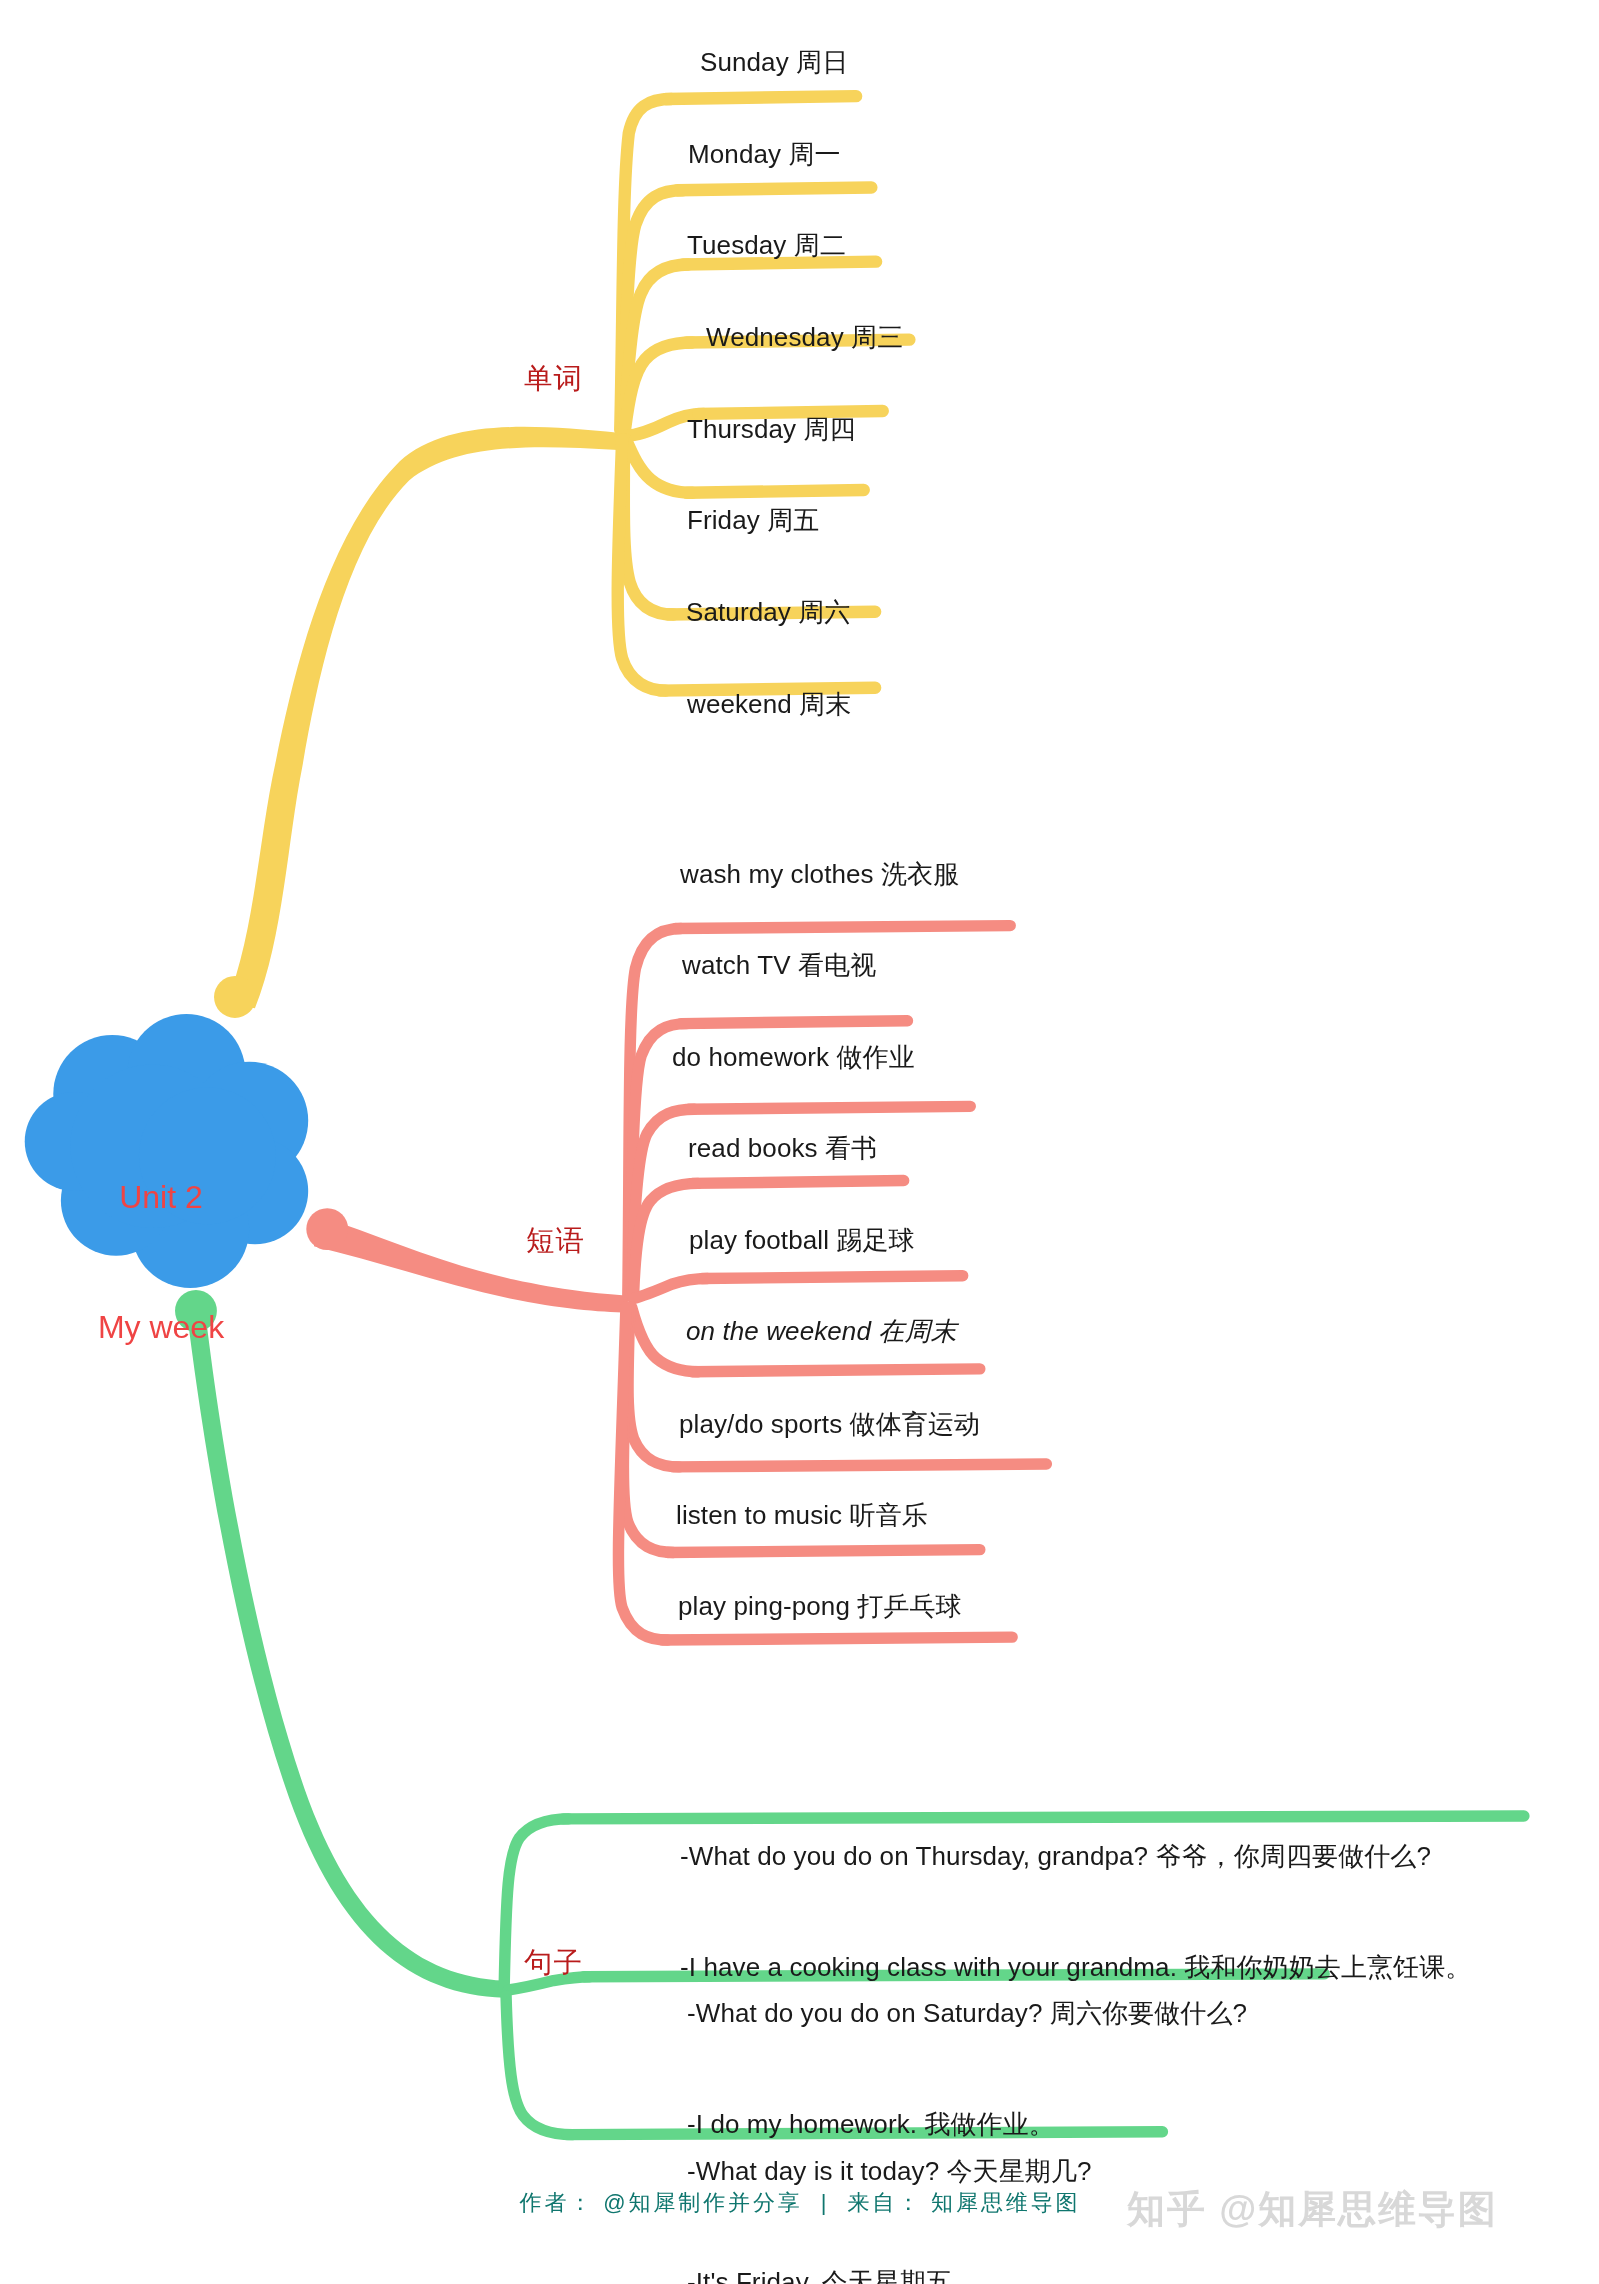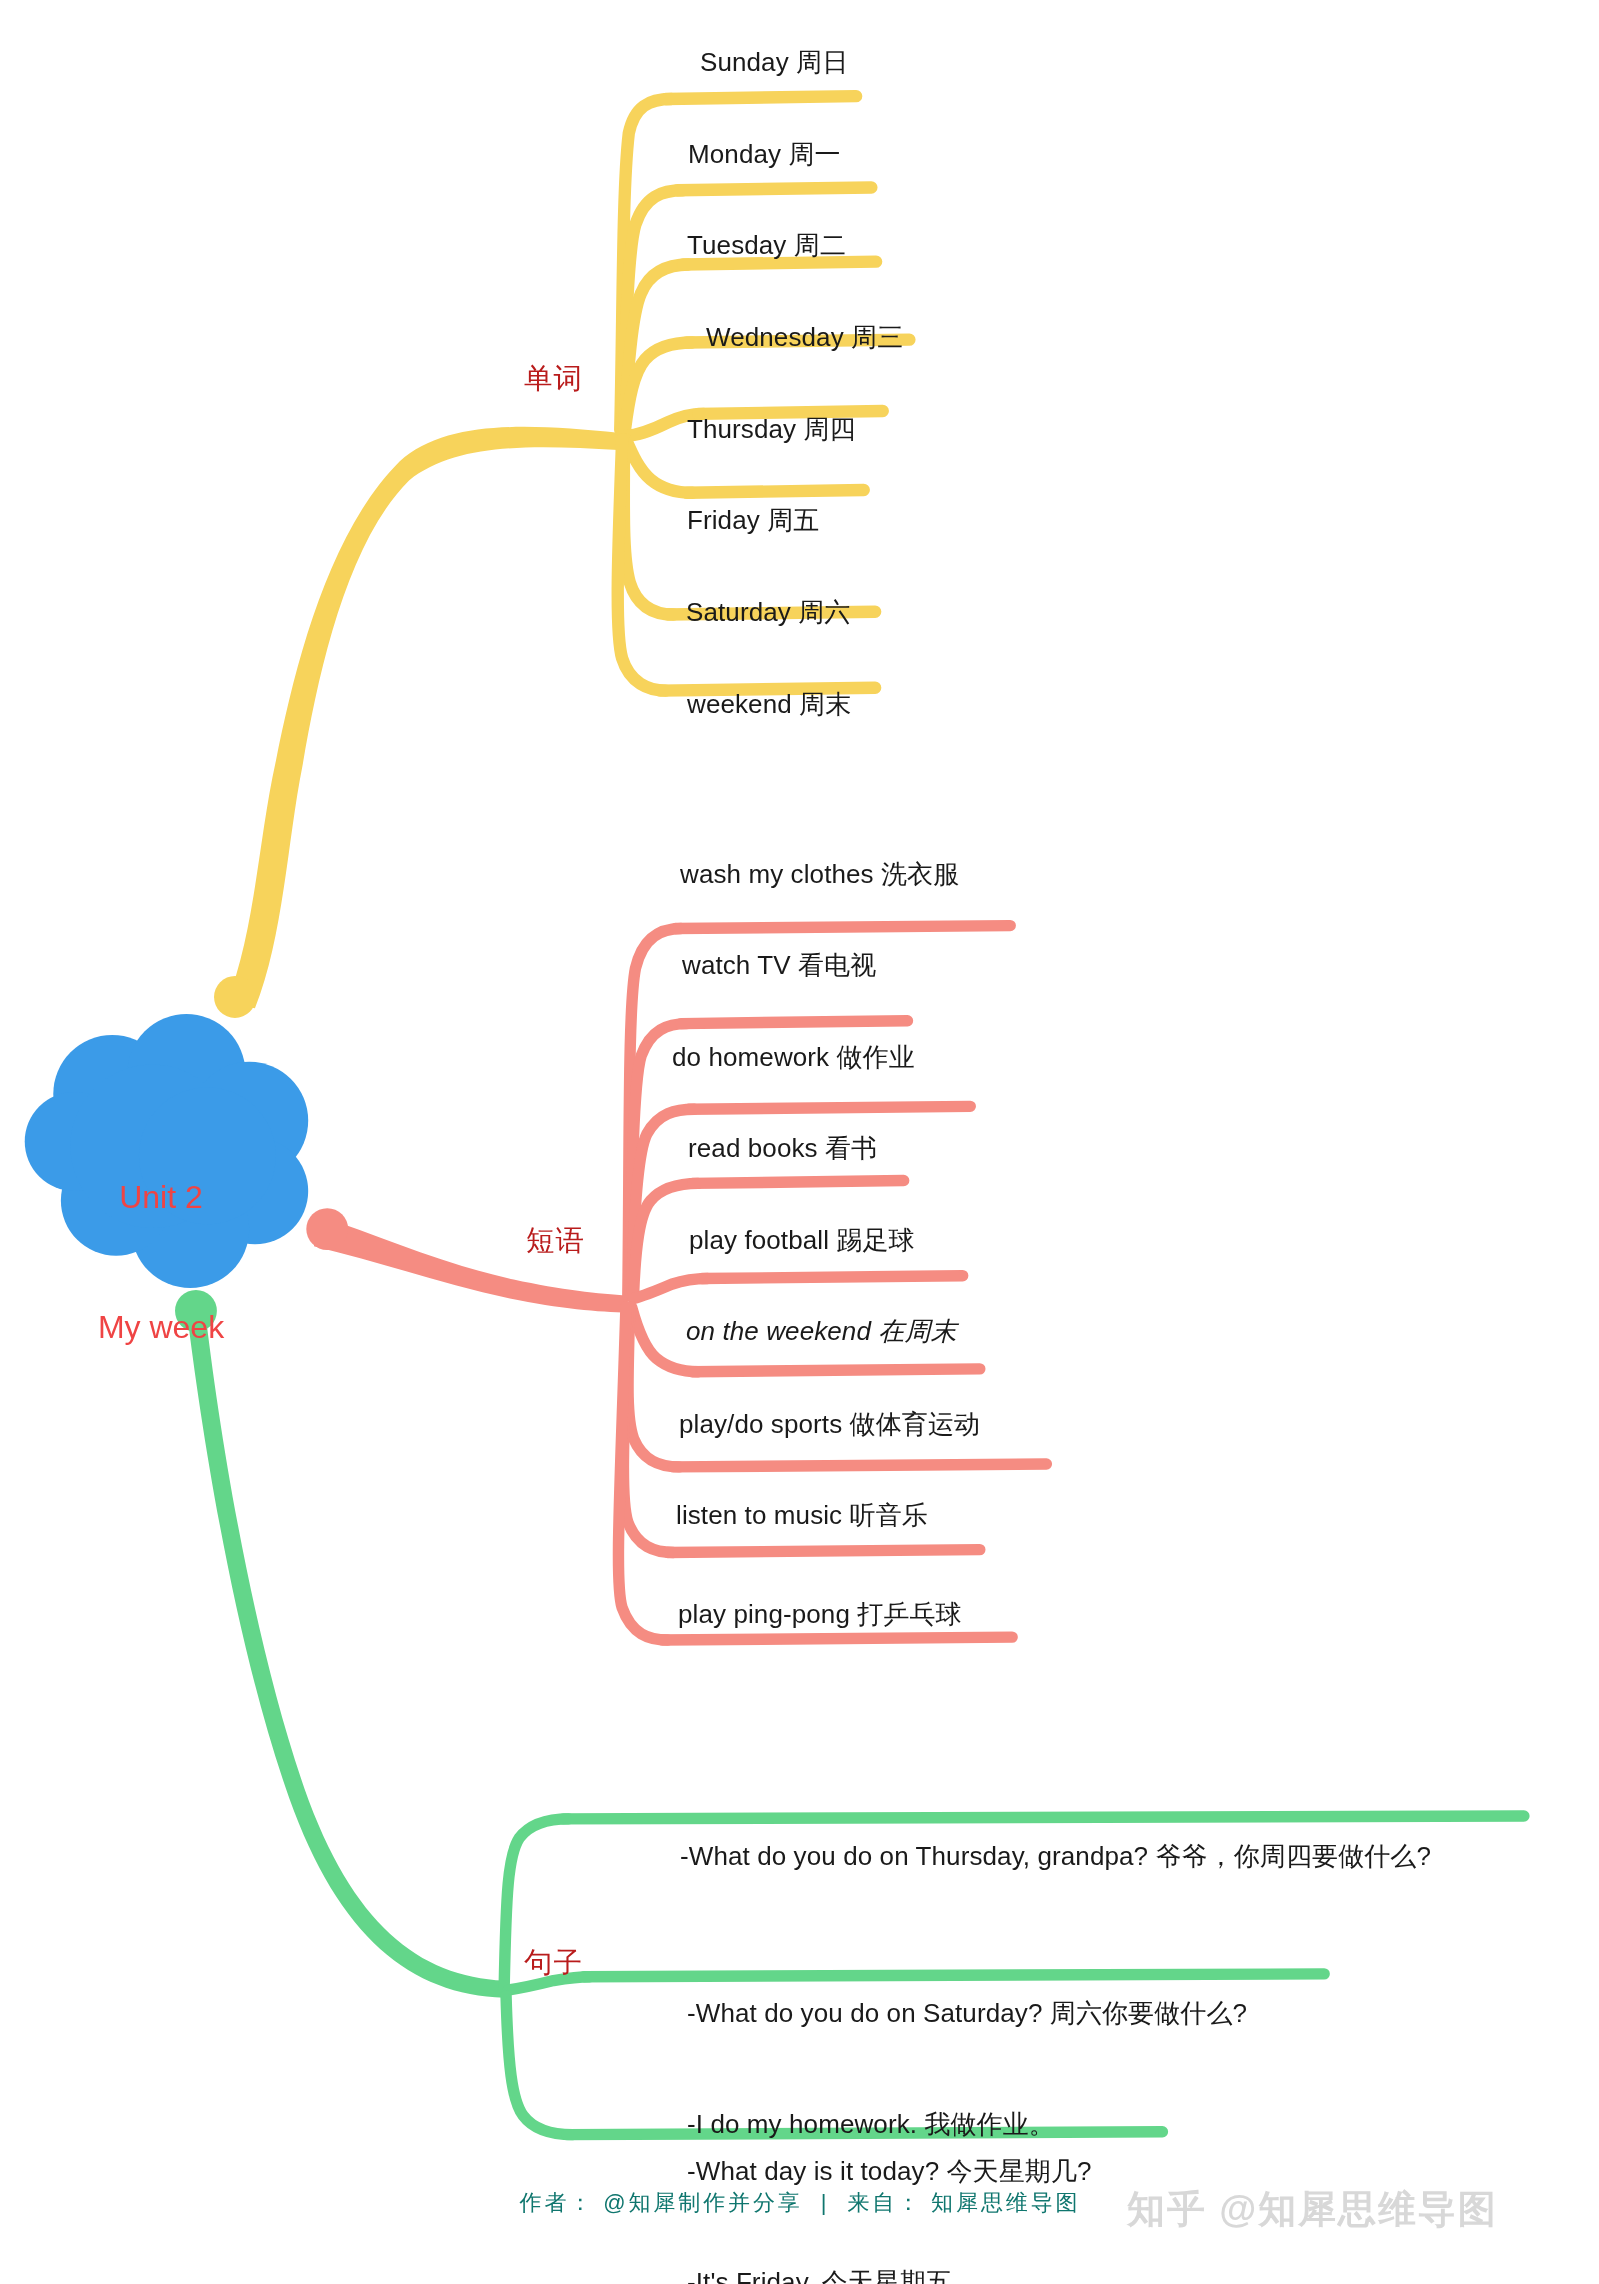--- a/index.html
+++ b/index.html
@@ -182,24 +182,25 @@
   <div class="node-label" style="left:687px; top:686px;">weekend 周末</div>
 
   <div class="node-label" style="left:680px; top:856px;">wash my clothes 洗衣服</div>
   <div class="node-label" style="left:682px; top:947px;">watch TV 看电视</div>
   <div class="node-label" style="left:672px; top:1039px;text-align:center;">do homework 做作业</div>
   <div class="node-label" style="left:688px; top:1130px;">read books 看书</div>
   <div class="node-label" style="left:689px; top:1222px;">play football 踢足球</div>
   <div class="node-label" style="left:686px; top:1313px;font-style:italic;">on the weekend 在周末</div>
   <div class="node-label" style="left:679px; top:1406px;">play/do sports 做体育运动</div>
   <div class="node-label" style="left:676px; top:1497px;">listen to music 听音乐</div>
-  <div class="node-label" style="left:678px; top:1588px;margin-top:8px;">play ping-pong 打乒乓球</div>
+  <div class="node-label" style="left:678px; top:1588px;">play ping-pong 打乒乓球</div>
 
   <div class="node-label" style="left:680px; top:1764px;">
     <div>-What do you do on Thursday, grandpa? 爷爷，你周四要做什么?</div>
+    <div>-I have a cooking class with your grandma. 我和你奶奶去上烹饪课。</div>
   </div>
   <div class="node-label" style="left:687px; top:1921px;">
     <div>-What do you do on Saturday? 周六你要做什么?</div>
     <div>-I do my homework. 我做作业。</div>
   </div>
   <div class="node-label" style="left:687px; top:2079px;">
     <div>-What day is it today? 今天星期几?</div>
     <div>-It's Friday. 今天星期五。</div>
   </div>
 

